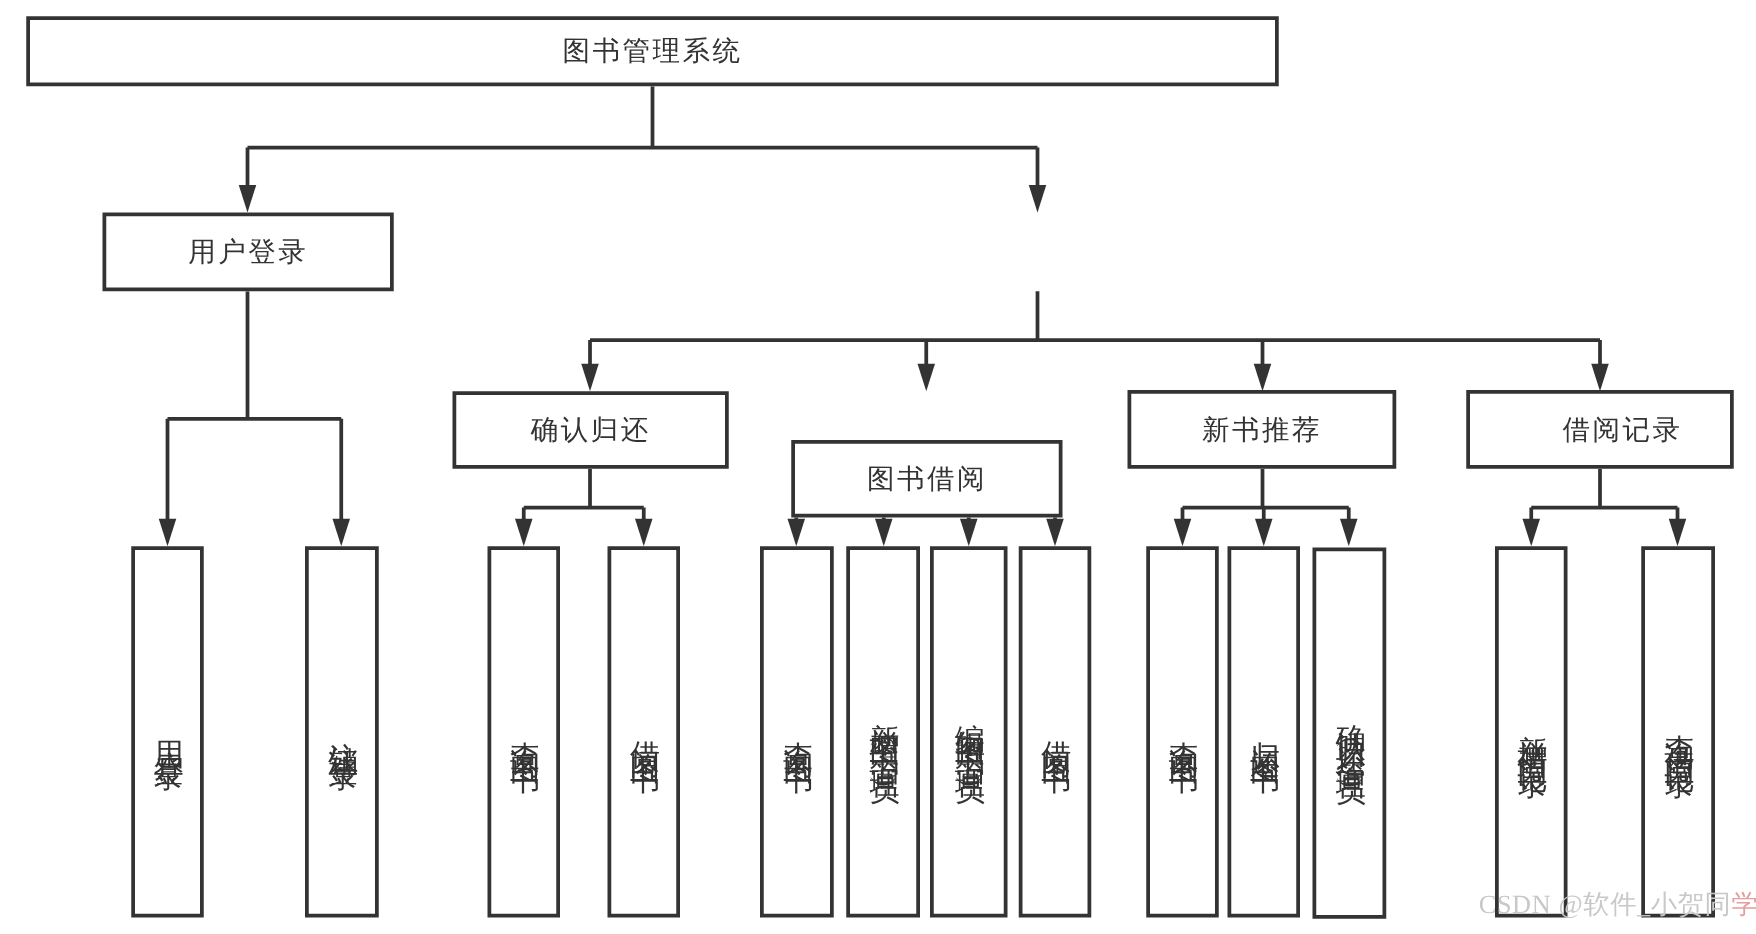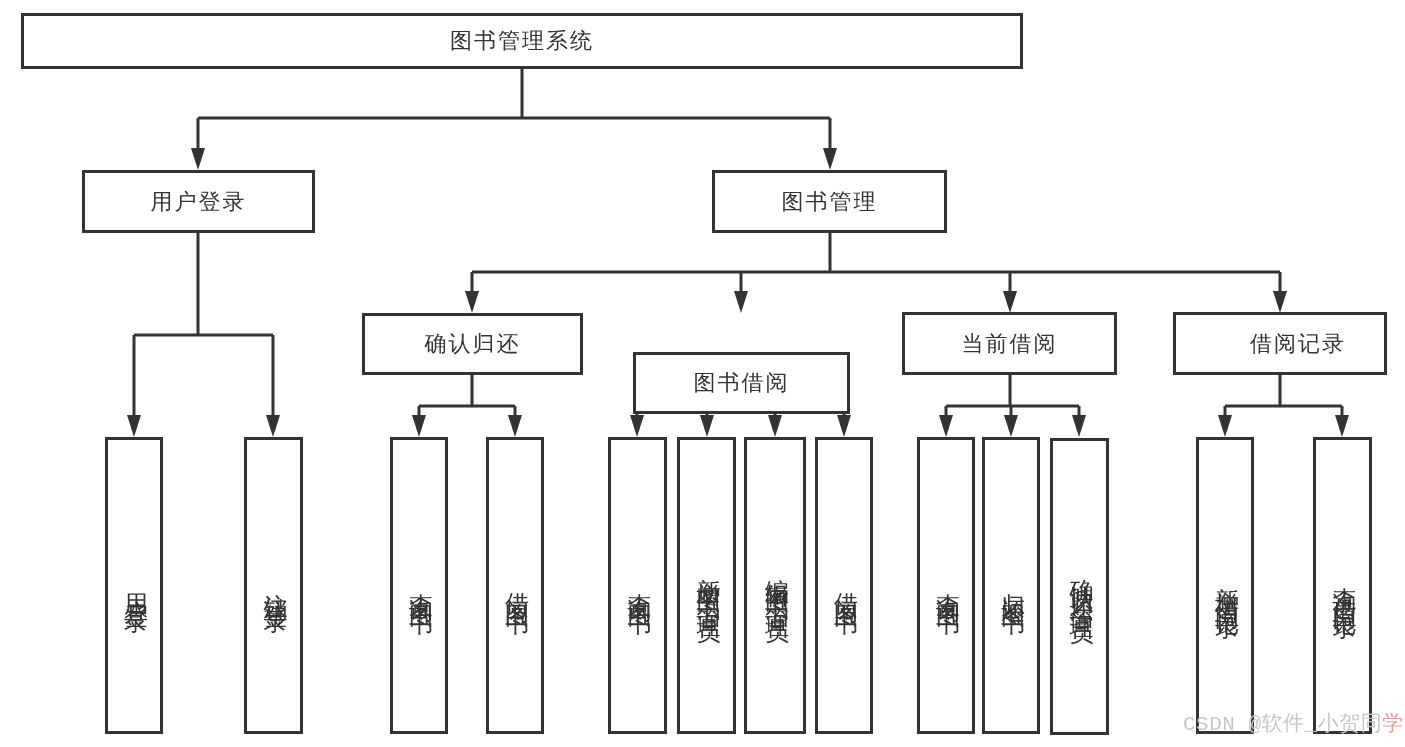--- a/index.html
+++ b/index.html
@@ -1,18 +1,18 @@
 <!DOCTYPE html>
 <html><head>
 <meta charset="utf-8">
 <style>
   html,body { margin:0; padding:0; background:#ffffff; }
   .canvas {
     position:relative; width:1405px; height:747px; background:#ffffff;
-    font-family:Liberation Mono, monospace; overflow:hidden;
+    font-family:Liberation Serif, serif; overflow:hidden;
   }
   .connectors { position:absolute; left:0; top:0; }
   .box {
     position:absolute; box-sizing:border-box;
     border:3px solid #333333; background:#ffffff;
     display:flex; align-items:center; justify-content:center;
     color:#333333;
   }
   .hbox { font-size:22px; letter-spacing:2px; white-space:nowrap; }
   .vbox .vlabel {
@@ -71,32 +71,29 @@
     </g>
   </svg>
 
   <div class="box hbox" style="left:21px; top:13px; width:1002px; height:56px;">
     <span>图书管理系统</span>
   </div>
 
   <div class="box hbox" style="left:82px; top:170px; width:233px; height:63px;">
     <span>用户登录</span>
   </div>
-  <div class="box hbox" style="left:712px; top:170px; width:235px; height:63px;">
-    <span>图书管理</span>
-  </div>
 
   <div class="box hbox" style="left:362px; top:313px; width:221px; height:62px;">
     <span>确认归还</span>
   </div>
   <div class="box hbox" style="left:633px; top:313px; width:217px; height:62px;margin-top:39px;">
     <span>图书借阅</span>
   </div>
   <div class="box hbox" style="left:902px; top:312px; width:215px; height:63px;">
-    <span>当前借阅</span>
+    <span>新书推荐</span>
   </div>
   <div class="box hbox" style="left:1173px; top:312px; width:214px; height:63px;padding-left:36px;">
     <span>借阅记录</span>
   </div>
 
   <div class="box vbox" style="left:105px; top:437px; width:58px; height:297px;">
     <span class="vlabel">用户登录</span>
   </div>
   <div class="box vbox" style="left:244px; top:437px; width:59px; height:297px;">
     <span class="vlabel">注销登录</span>

